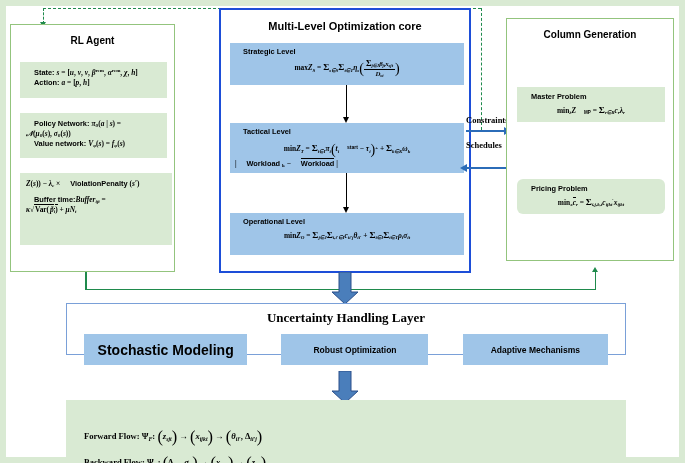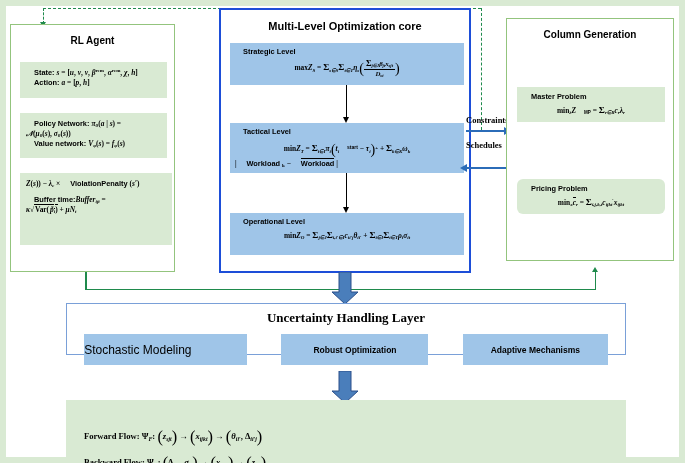--- a/index.html
+++ b/index.html
@@ -260,21 +260,21 @@
     </div>
   </div>
 
   <svg class="block-arrow" style="left:330px; top:272px;" width="30" height="33" viewBox="0 0 30 33">
     <polygon points="9,0 21,0 21,20 28,20 15,32 2,20 9,20" fill="#4a7ebb" stroke="#2b4f8a" stroke-width="1"></polygon>
   </svg>
 
   <div class="panel panel-lightblue" style="left:66px; top:303px; width:560px; height:52px;">
     <div class="panel-title serif" style="margin-top:6px;">Uncertainty Handling Layer</div>
     <div style="position:absolute; left:0; top:30px; width:100%; display:flex; justify-content:space-around;">
-      <div class="subbox-blue" style="width:163px; height:31px; display:flex; align-items:center; justify-content:flex-start; font-size:12px; font-weight:normal;">
+      <div class="subbox-blue" style="width:163px; height:31px; display:flex; align-items:center; justify-content:center; font-size:14px; font-weight:bold;">
         <span>Stochastic Modeling</span>
       </div>
       <div class="subbox-blue" style="width:147px; height:31px; display:flex; align-items:center; justify-content:center; font-size:8.5px; font-weight:bold;">
         <span>Robust Optimization</span>
       </div>
       <div class="subbox-blue" style="width:145px; height:31px; display:flex; align-items:center; justify-content:center; font-size:8.5px; font-weight:bold;">
         <span>Adaptive Mechanisms</span>
       </div>
     </div>
   </div>

